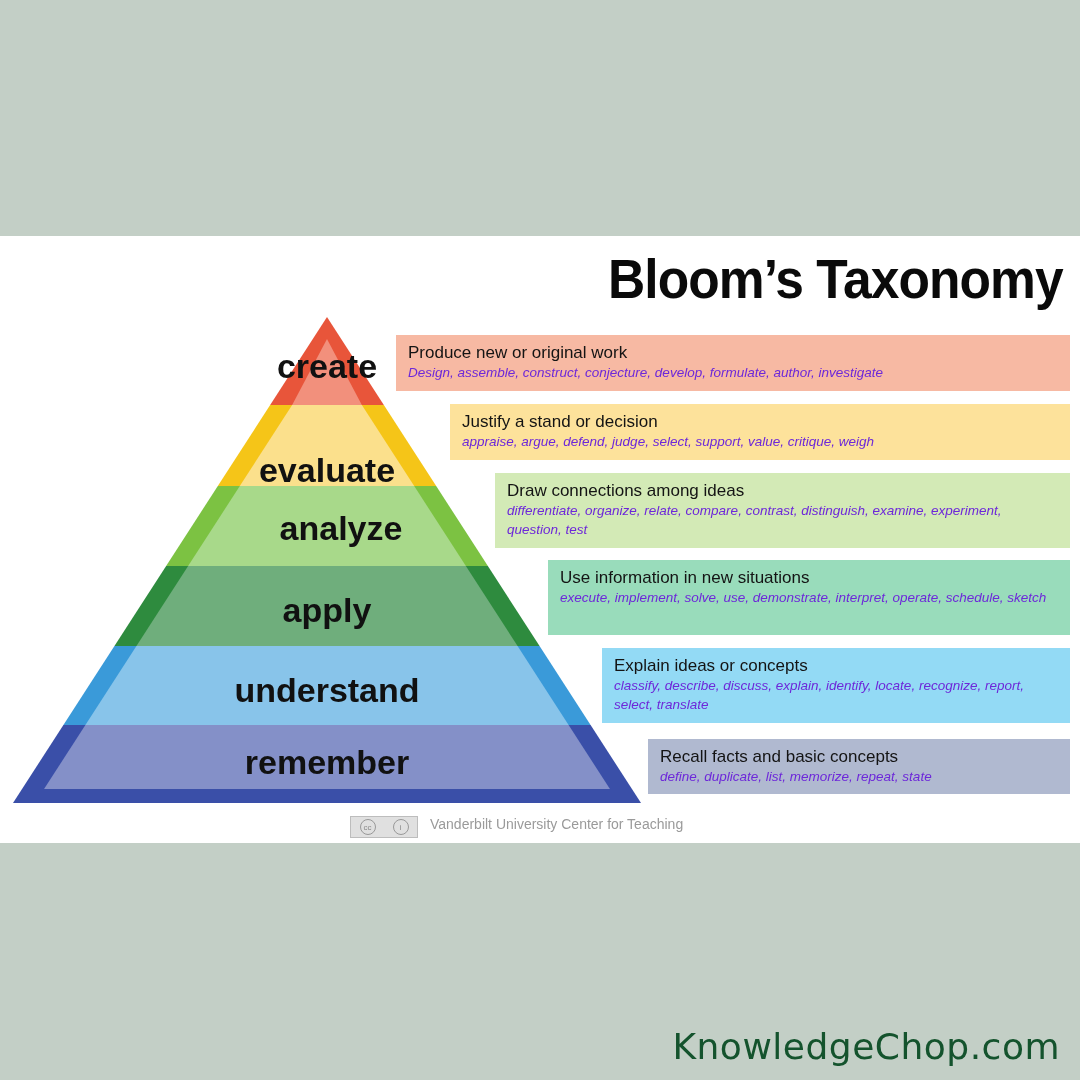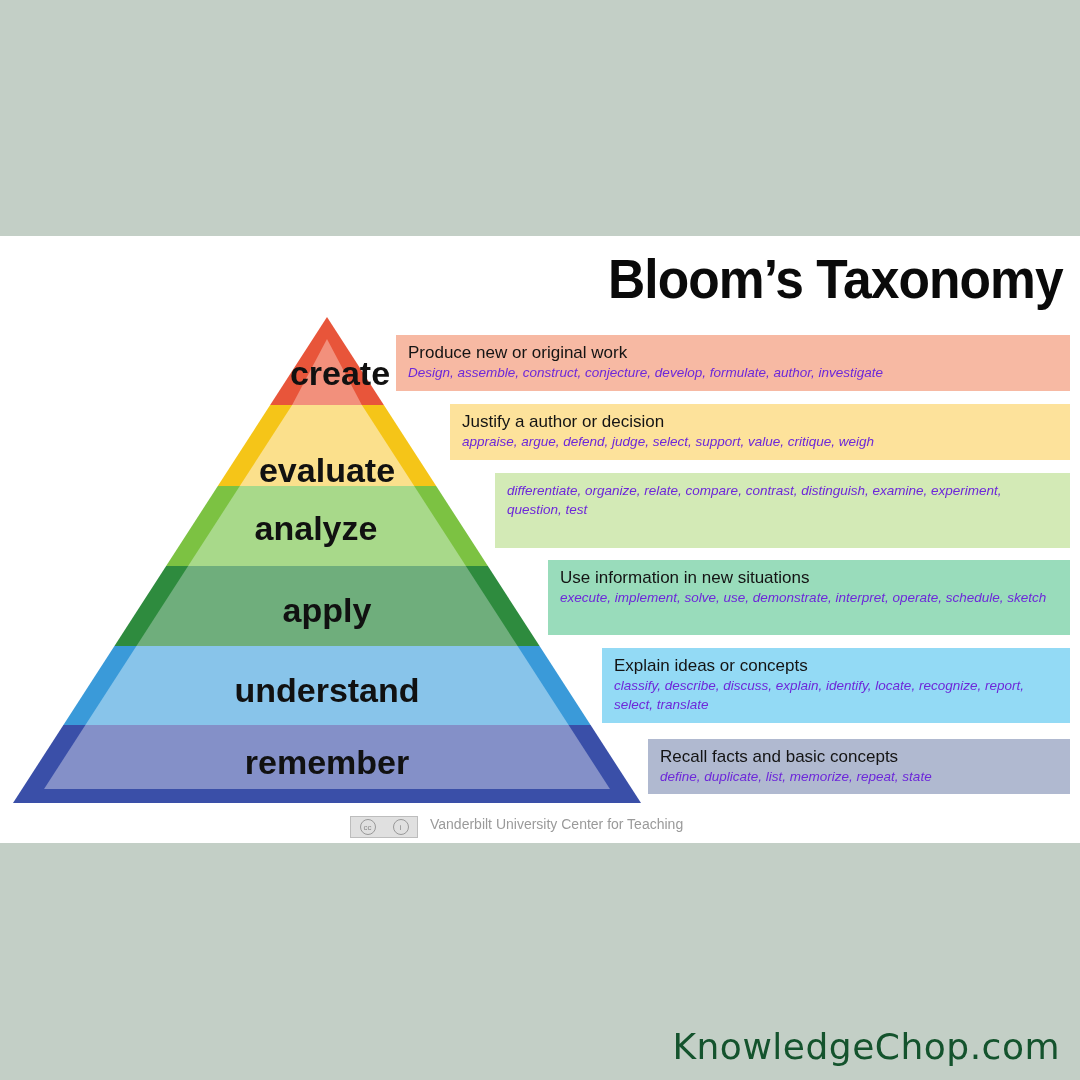--- a/index.html
+++ b/index.html
@@ -33,37 +33,38 @@
     <polygon points="239.81069958847735,486 414.18930041152265,486 465.87654320987656,566 188.12345679012344,566" fill="#a8d98a"></polygon>
     <polygon points="166.12345679012344,566 487.87654320987656,566 539.5637860082304,646 114.43621399176956,646" fill="#2e8b3e"></polygon>
     <polygon points="188.12345679012344,566 465.87654320987656,566 517.5637860082304,646 136.43621399176956,646" fill="#6fae7c"></polygon>
     <polygon points="114.43621399176956,646 539.5637860082304,646 590.6049382716049,725 63.39506172839509,725" fill="#3a9ad9"></polygon>
     <polygon points="136.43621399176956,646 517.5637860082304,646 568.6049382716049,725 85.39506172839509,725" fill="#88c4ea"></polygon>
     <polygon points="63.39506172839509,725 590.6049382716049,725 641,803 13,803" fill="#3a4fa8"></polygon>
     <polygon points="85.39506172839509,725 568.6049382716049,725 609.9547325102881,789 44.04526748971193,789" fill="#8490c8"></polygon>
   </svg>
 
 <div id="labels">
-    <div class="level-label" style="left: 340px; top: 346px; margin-top: 7px;">create</div>
+    <div class="level-label" style="left: 327px; top: 346px;">create</div>
     <div class="level-label" style="left: 327px; top: 426px; margin-top: 24px;">evaluate</div>
-    <div class="level-label" style="left: 316px; top: 508px;">analyze</div>
+    <div class="level-label" style="left: 341px; top: 508px;">analyze</div>
     <div class="level-label" style="left: 327px; top: 590px;">apply</div>
     <div class="level-label" style="left: 327px; top: 670px;">understand</div>
     <div class="level-label" style="left: 327px; top: 742px;">remember</div>
   </div>
 <div id="boxes">
     <div class="box" style="left: 396px; top: 335px; width: 674px; height: 56px; background: rgb(247, 185, 163);">
       <div class="h">Produce new or original work</div>
       <div class="v">Design, assemble, construct, conjecture, develop, formulate, author, investigate</div>
     </div>
     <div class="box" style="left: 450px; top: 404px; width: 620px; height: 56px; background: rgb(253, 226, 155);">
-      <div class="h">Justify a author or decision</div>
+      <div class="h">Justify a stand or decision</div>
       <div class="v">appraise, argue, defend, judge, select, support, value, critique, weigh</div>
     </div>
     <div class="box" style="left: 495px; top: 473px; width: 575px; height: 75px; background: rgb(211, 234, 182);">
+      <div class="h">Draw connections among ideas</div>
       <div class="v">differentiate, organize, relate, compare, contrast, distinguish, examine, experiment, question, test</div>
     </div>
     <div class="box" style="left: 548px; top: 560px; width: 522px; height: 75px; background: rgb(153, 220, 187);">
       <div class="h">Use information in new situations</div>
       <div class="v">execute, implement, solve, use, demonstrate, interpret, operate, schedule, sketch</div>
     </div>
     <div class="box" style="left: 602px; top: 648px; width: 468px; height: 75px; background: rgb(147, 218, 245);">
       <div class="h">Explain ideas or concepts</div>
       <div class="v">classify, describe, discuss, explain, identify, locate, recognize, report, select, translate</div>
     </div>

